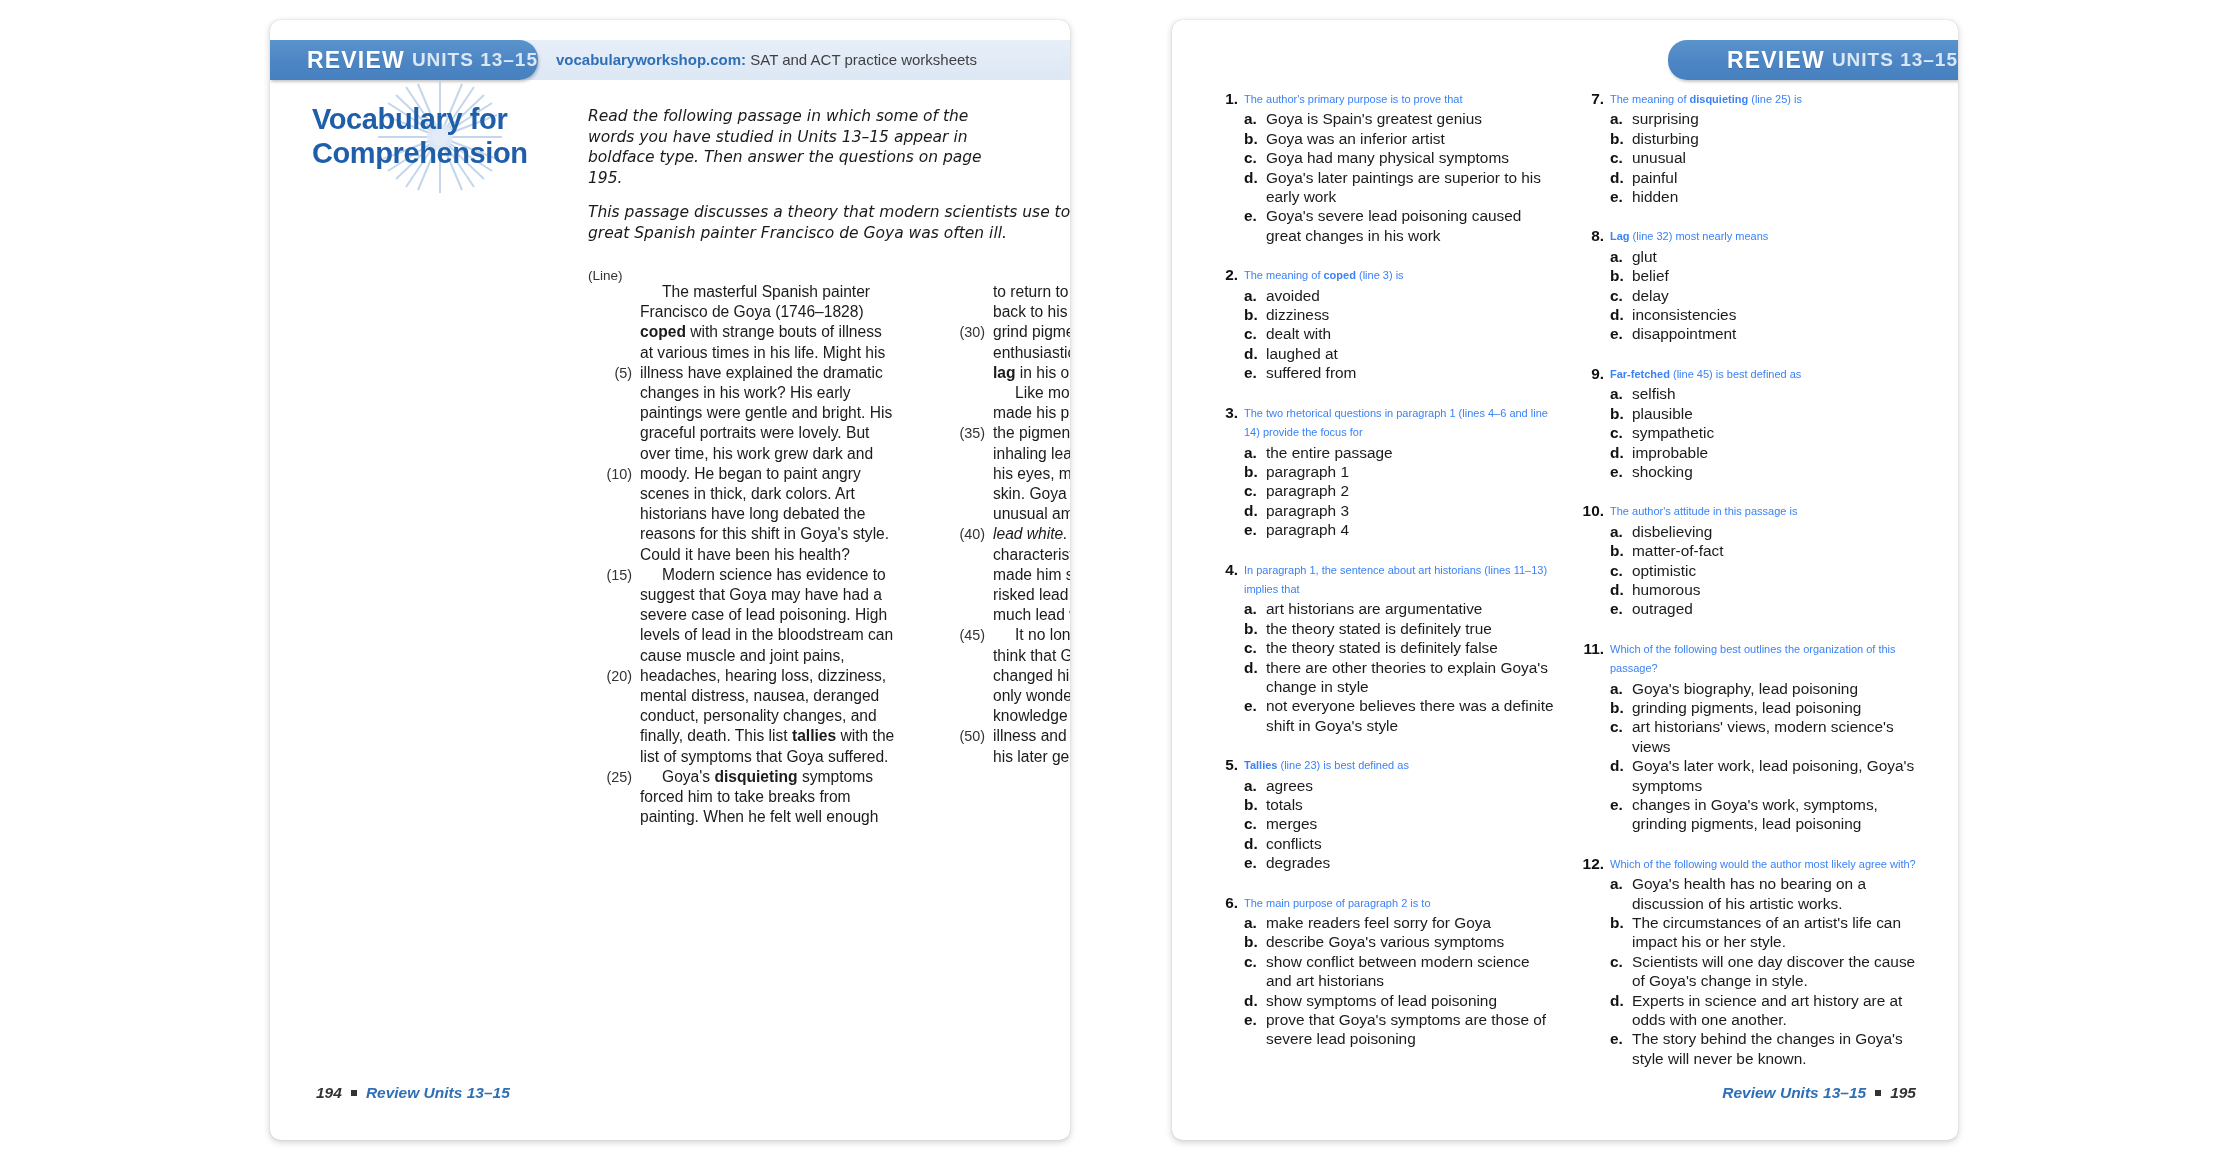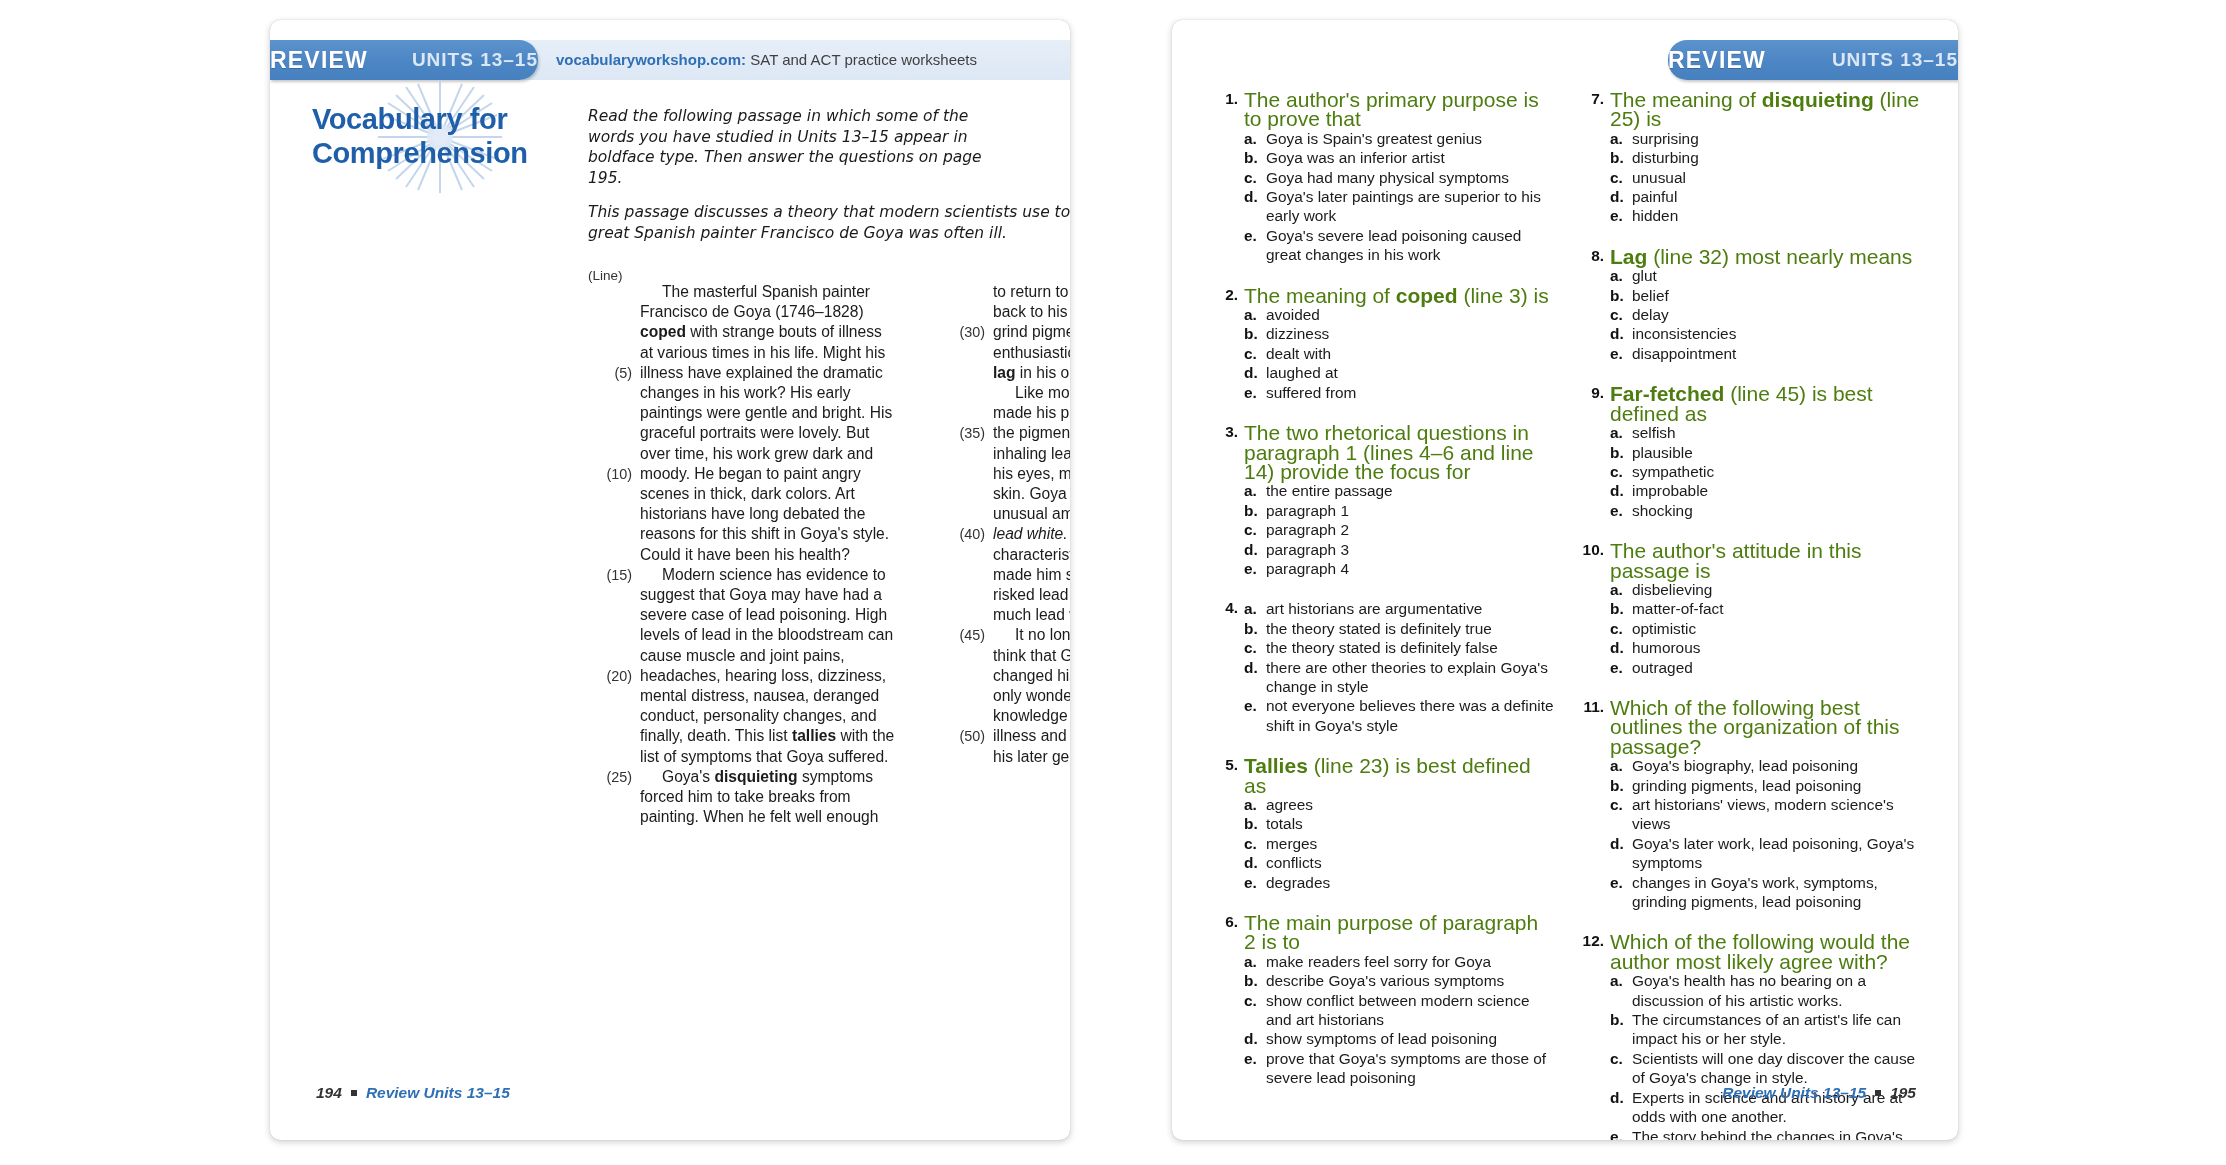--- a/index.html
+++ b/index.html
@@ -27,21 +27,21 @@
   .page-right { left: 1172px; top: 20px; width: 786px;  height: 1120px; }
 
   
   .review-tab {
     position: absolute;
     height: 40px;
     background: linear-gradient(180deg, #5b93cd 0%, #4d86c4 52%, #4780bf 100%);
     color: #ffffff;
     display: flex;
     align-items: center;
-    justify-content: space-between;
+    justify-content: flex-end;
     letter-spacing: .5px;
     white-space: nowrap;
     box-shadow: 1px 2px 3px rgba(0,0,0,0.22);
   }
   .review-tab .rw {
     font-size: 23px; font-weight: bold;
     letter-spacing: 1.2px;
     text-shadow: 0 1px 0 rgba(0,0,0,.18);
   }
   .review-tab .ru {
@@ -176,23 +176,23 @@
   .q-num {
     position: absolute;
     left: 0; top: 0;
     width: 24px;
     text-align: right;
     font-size: 15.4px;
     font-weight: bold;
     color: #111;
   }
   .q-stem {
-    font-size: 21px;
+    font-size: 11px;
     line-height: 19.4px;
-    color: #4d7c0f;
+    color: #3b82f6;
   }
   .q-stem b { font-weight: bold; }
   .choices { margin-top: 0px; }
   .choice {
     position: relative;
     padding-left: 22px;
     font-size: 15.4px;
     line-height: 19.4px;
     color: #1b1b1b;
   }
@@ -389,20 +389,21 @@
             <div class="choices">
               <div class="choice"><span class="ltr">a.</span><span>the entire passage</span></div>
               <div class="choice"><span class="ltr">b.</span><span>paragraph 1</span></div>
               <div class="choice"><span class="ltr">c.</span><span>paragraph 2</span></div>
               <div class="choice"><span class="ltr">d.</span><span>paragraph 3</span></div>
               <div class="choice"><span class="ltr">e.</span><span>paragraph 4</span></div>
             </div>
           </div>
           <div class="q">
             <div class="q-num">4.</div>
+            <div class="q-stem">In paragraph 1, the sentence about art historians (lines 11–13) implies that</div>
             <div class="choices">
               <div class="choice"><span class="ltr">a.</span><span>art historians are argumentative</span></div>
               <div class="choice"><span class="ltr">b.</span><span>the theory stated is definitely true</span></div>
               <div class="choice"><span class="ltr">c.</span><span>the theory stated is definitely false</span></div>
               <div class="choice"><span class="ltr">d.</span><span>there are other theories to explain Goya's change in style</span></div>
               <div class="choice"><span class="ltr">e.</span><span>not everyone believes there was a definite shift in Goya's style</span></div>
             </div>
           </div>
           <div class="q">
             <div class="q-num">5.</div>

